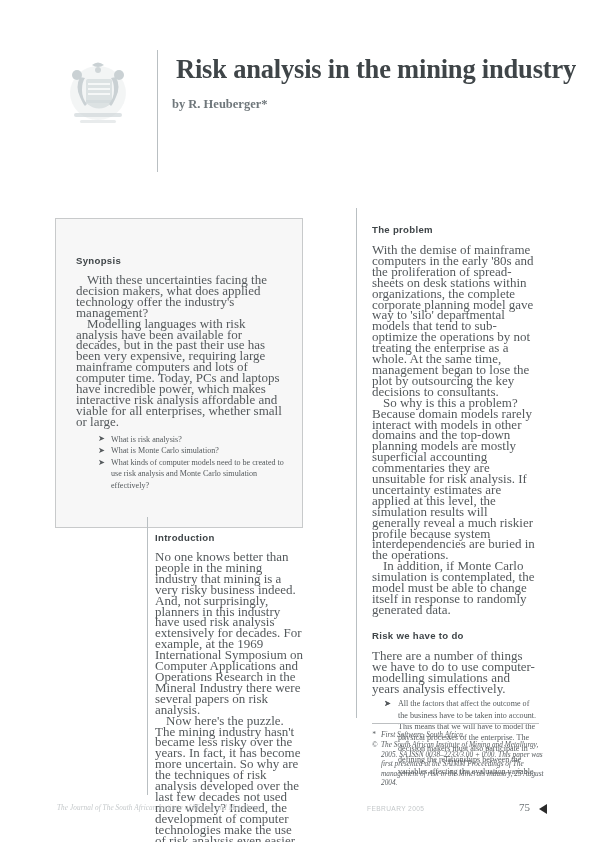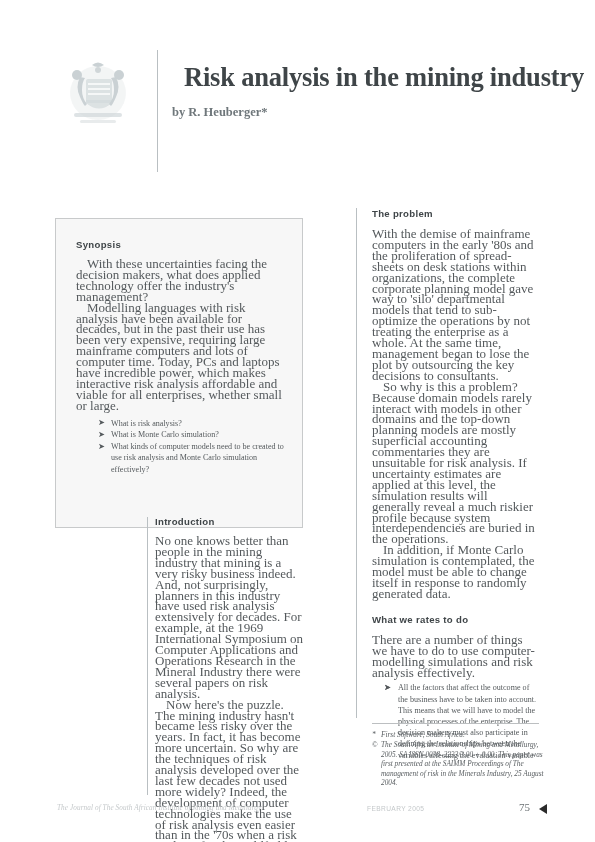--- a/index.html
+++ b/index.html
@@ -46,21 +46,21 @@
     top: 0px;
     width: 390px;
   }
   #doc-title {
     font-family: "Liberation Serif", "DejaVu Serif", serif;
     font-weight: bold;
     font-size: 26.5px;
     line-height: 30px;
     letter-spacing: -0.2px;
     color: #3f4548;
-    margin: 12px;
+    margin: 4px;
     white-space: nowrap;
   }
   #doc-author {
     font-family: "Liberation Serif", "DejaVu Serif", serif;
     font-weight: bold;
     font-size: 12.5px;
     line-height: 16px;
     color: #6f777b;
     margin: 12px 0 12px 0;
   }
@@ -81,21 +81,21 @@
     left: 20px;
     top: 20px;
     width: 212px;
   }
   .head-sans {
     font-family: "Liberation Sans", "DejaVu Sans", sans-serif;
     font-weight: bold;
     font-size: 9.6px;
     letter-spacing: 0.3px;
     color: #3f4548;
-    margin: 0 0 9px 0;
+    margin: 16px 0 9px 0;
   }
   .body-txt {
     font-size: 13px;
     line-height: 10.9px;
     text-align: left;
     color: #54595c;
     margin: 0;
   }
   .body-txt.indent { text-indent: 11px; }
   .bullets {
@@ -307,22 +307,22 @@
   <p class="body-txt indent">Now here's the puzzle. The mining industry hasn't became less risky over the years. In fact, it has become more uncertain. So why are the techniques of risk analysis developed over the last few decades not used more widely? Indeed, the development of computer technologies make the use of risk analysis even easier than in the '70s when a risk analysis for the Goldfield's Black Mountain project took 24 hours for only 500 iterations. Today a similar simulation with 1 000 iterations would take less than 10 seconds. All this makes it more inexplicable.</p>
 </div>
 
 <div id="right-rule"></div>
 <div id="right-col">
   <div class="head-sans">The problem</div>
   <p class="body-txt">With the demise of mainframe computers in the early '80s and the proliferation of spread-sheets on desk stations within organizations, the complete corporate planning model gave way to 'silo' departmental models that tend to sub-optimize the operations by not treating the enterprise as a whole. At the same time, management began to lose the plot by outsourcing the key decisions to consultants.</p>
   <p class="body-txt indent">So why is this a problem? Because domain models rarely interact with models in other domains and the top-down planning models are mostly superficial accounting commentaries they are unsuitable for risk analysis. If uncertainty estimates are applied at this level, the simulation results will generally reveal a much riskier profile because system interdependencies are buried in the operations.</p>
   <p class="body-txt indent">In addition, if Monte Carlo simulation is contemplated, the model must be able to change itself in response to randomly generated data.</p>
 
-  <div class="head-sans" style="margin-top:14px;">What we rates to do</div>
-  <p class="body-txt">There are a number of things we have to do to use computer-modelling simulations and risk analysis effectively.</p>
+  <div class="head-sans" style="margin-top:14px;">Risk we have to do</div>
+  <p class="body-txt">There are a number of things we have to do to use computer-modelling simulations and years analysis effectively.</p>
   <ul class="rbullets">
     <li>
       <span class="bullet-glyph">➤</span>
     </li>
     <li>
       <span class="bullet-glyph">➤</span>
       <span>All the factors that affect the outcome of the business have to be taken into account. This means that we will have to model the physical processes of the enterprise. The decision makers must also participate in defining the relationships between the variables affecting the evaluation variable</span>
     </li>
   </ul>
 </div>

